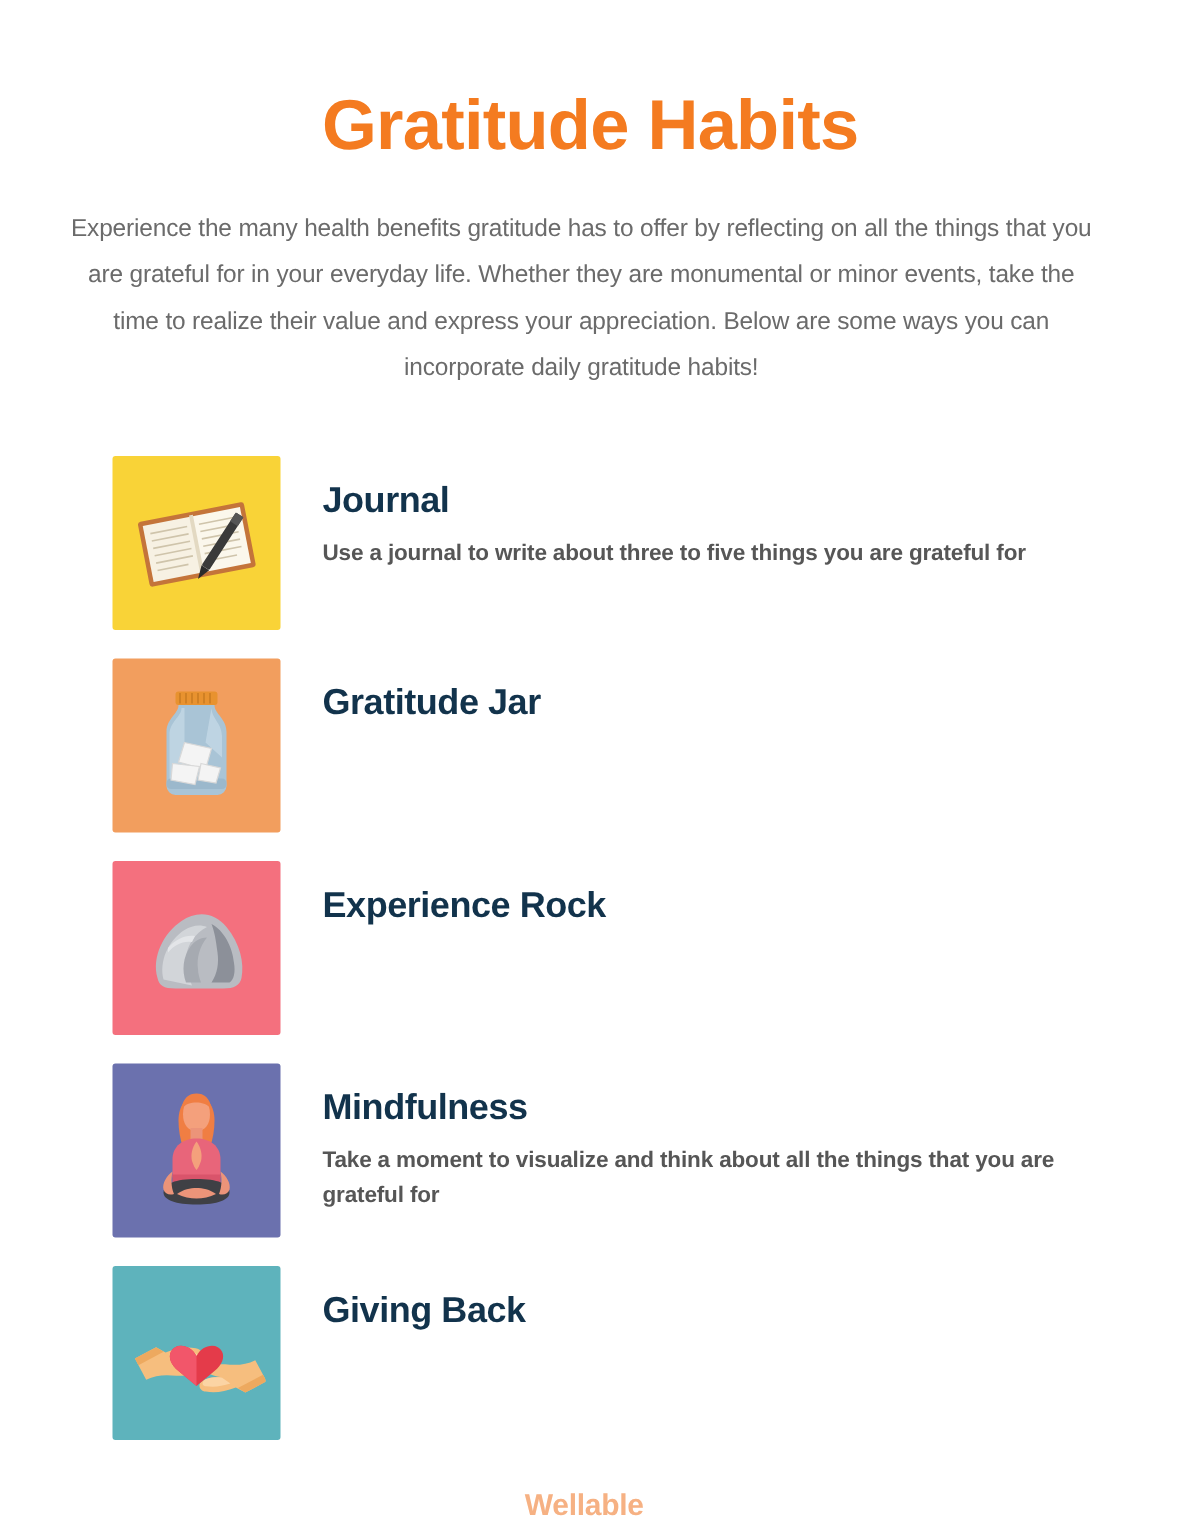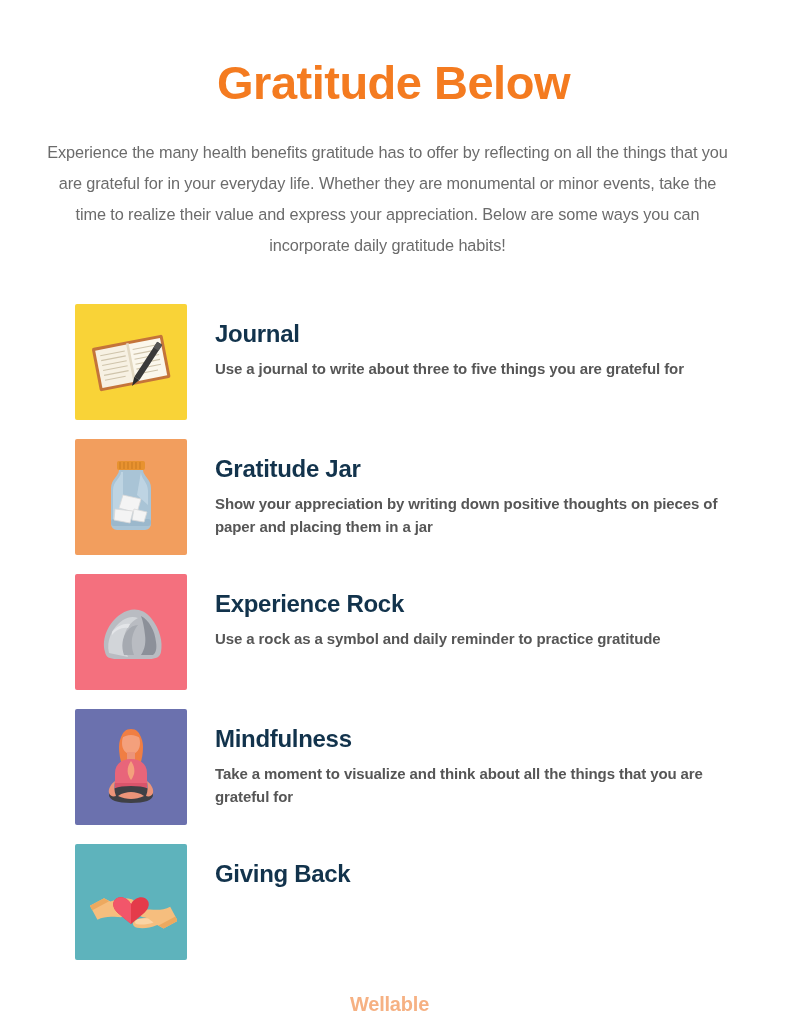--- a/index.html
+++ b/index.html
@@ -103,21 +103,21 @@
     font-size: 20px;
     font-weight: bold;
     letter-spacing: -0.2px;
   }
 </style>
 </head>
 <body>
 
 <div class="page">
 
-  <h1 class="page-title">Gratitude Below</h1>
+  <h1 class="page-title">Gratitude Habits</h1>
 
   <p class="intro">Experience the many health benefits gratitude has to offer by reflecting on all the things that you are grateful for in your everyday life. Whether they are monumental or minor events, take the time to realize their value and express your appreciation. Below are some ways you can incorporate daily gratitude habits!</p>
 
   <ul class="habits">
 
     <li class="habit-row">
       <div class="habit-tile" style="background:#F9D337;">
         <span>
           <svg width="92" height="92" viewBox="0 0 92 92">
             <g transform="rotate(-11 46 46)">
@@ -174,39 +174,37 @@
             <g fill="#F4F4F4" stroke="#D8D8D8" stroke-width="0.8">
               <polygon points="38,44 56,48 52,62 34,57"></polygon>
               <polygon points="30,58 48,60 45,72 29,69"></polygon>
               <polygon points="49,58 62,61 59,71 47,69"></polygon>
             </g>
           </svg>
         </span>
       </div>
       <div class="habit-text">
         <h2 class="habit-title">Gratitude Jar</h2>
-        <p class="habit-desc">Show your appreciation by writing down positive thoughts on pieces of paper and placing them in a jar</p>
       </div>
     </li>
 
     <li class="habit-row">
       <div class="habit-tile" style="background:#F4707E;">
         <span>
           <svg width="92" height="92" viewBox="0 0 92 92">
             <path d="M20 66 c-4 -14 4 -30 16 -38 c10 -7 22 -6 30 4 c9 11 12 24 10 34 c-1 5 -5 7 -12 7 h-32 c-8 0 -11 -2 -12 -7 z" fill="#B9BCC2"></path>
             <path d="M24 67 c-3 -12 3 -26 14 -33 c5 -3 10 -4 15 -2 c-8 4 -13 12 -14 20 c-1 8 2 13 4 19 z" fill="#D2D5D9"></path>
             <path d="M56 30 c8 4 14 15 15 26 c1 6 0 11 -3 13 h-12 c4 -6 5 -13 4 -20 c-1 -8 -2 -14 -4 -19 z" fill="#8C9099"></path>
             <path d="M39 69 c-3 -8 -2 -17 3 -24 c3 -4 7 -6 11 -6 c-5 6 -7 14 -6 21 c0 3 1 6 2 9 z" fill="#A6AAB1"></path>
             <path d="M27 46 c5 -6 12 -9 18 -8 l-2 4 c-6 -1 -12 2 -16 7 z" fill="#E3E5E8"></path>
           </svg>
         </span>
       </div>
       <div class="habit-text">
         <h2 class="habit-title">Experience Rock</h2>
-        <p class="habit-desc">Use a rock as a symbol and daily reminder to practice gratitude</p>
       </div>
     </li>
 
     <li class="habit-row">
       <div class="habit-tile" style="background:#6B71AE;">
         <span>
           <svg width="92" height="92" viewBox="0 0 92 92">
             <path d="M34 26 c0 -10 5 -16 12 -16 c7 0 12 6 12 16 c0 6 -1 12 -3 18 h-18 c-2 -6 -3 -12 -3 -18 z" fill="#F07E43"></path>
             <path d="M37 22 c0 -8 4 -12 9 -12 c5 0 9 4 9 12 c0 6 -3 11 -9 11 c-6 0 -9 -5 -9 -11 z" fill="#F4A07C"></path>
             <path d="M36 18 c1 -7 5 -10 10 -10 c5 0 9 3 10 10 c-3 -3 -7 -4 -10 -4 c-4 0 -7 1 -10 4 z" fill="#F07E43"></path>

